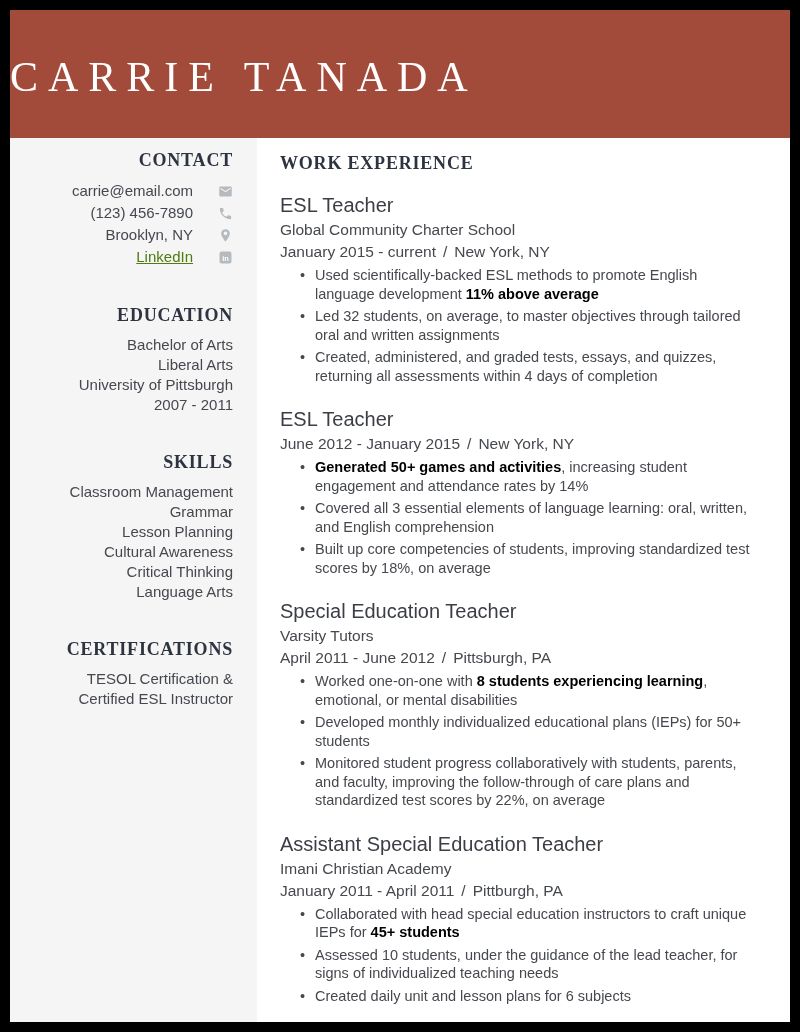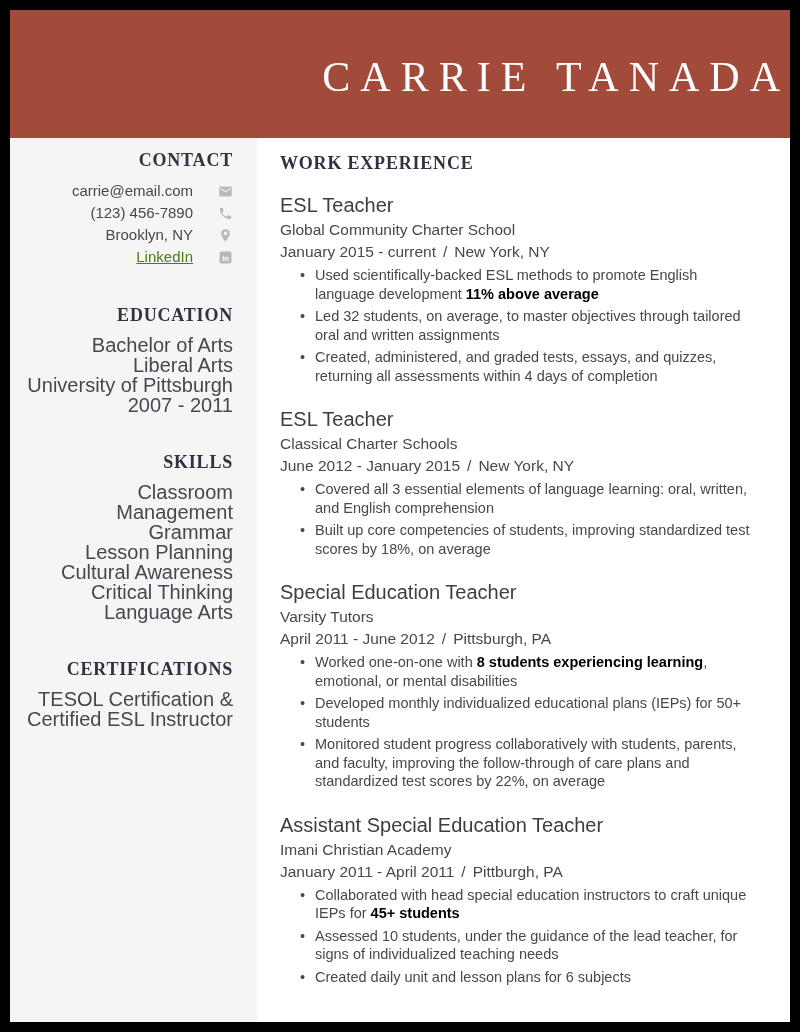--- a/index.html
+++ b/index.html
@@ -13,21 +13,21 @@
     display: flex; flex-direction: column;
     overflow: hidden;
   }
 
   
   .header {
     height: 128px; flex-shrink: 0;
     background: #a34b3a;
     color: #ffffff;
     display: flex; flex-direction: column;
-    align-items: flex-end; justify-content: center;
+    align-items: flex-start; justify-content: center;
     padding-top: 6px;
   }
   .name {
     font-family: "Liberation Serif", "DejaVu Serif", serif;
     font-size: 42px; font-weight: 400;
     letter-spacing: 10px;
     line-height: 1.1;
     white-space: nowrap;
   }
   .subtitle {
@@ -50,21 +50,21 @@
     color: #45484d;
   }
   .side-heading {
     font-family: "Liberation Serif", "DejaVu Serif", serif;
     font-size: 18px; font-weight: 700;
     letter-spacing: 0.8px;
     color: #2e3340;
     margin-bottom: 9px;
   }
   .side-section { margin-bottom: 37px; }
-  .side-line { font-size: 20px; line-height: 20px; }
+  .side-line { font-size: 15px; line-height: 20px; }
 
   .contact-row {
     display: flex; justify-content: flex-end; align-items: center;
     gap: 25px; line-height: 22px; font-size: 15px;
   }
   .contact-icon { width: 15px; height: 15px; flex-shrink: 0; display: inline-block; }
   .contact-icon svg { display: block; width: 100%; height: 100%; }
   a.link { color: #4d7c0f; text-decoration: underline; cursor: pointer; }
 
   
@@ -189,23 +189,23 @@
         <div class="job-dateline"><span>January 2015 - current</span><span class="sep">/</span><span>New York, NY</span></div>
         <ul>
           <li><span>Used scientifically-backed ESL methods to promote English language development </span><strong>11% above average</strong><span></span></li>
           <li><span>Led 32 students, on average, to master objectives through tailored oral and written assignments</span><strong></strong><span></span></li>
           <li><span>Created, administered, and graded tests, essays, and quizzes, returning all assessments within 4 days of completion</span><strong></strong><span></span></li>
         </ul>
       </div>
 
       <div class="job">
         <div class="job-title">ESL Teacher</div>
-        <div class="job-company">Classical Charter Schools</div>
         <div class="job-dateline"><span>June 2012 - January 2015</span><span class="sep">/</span><span>New York, NY</span></div>
         <ul>
+          <li><span></span><strong>Generated 50+ games and activities</strong><span>, increasing student engagement and attendance rates by 14%</span></li>
           <li><span>Covered all 3 essential elements of language learning: oral, written, and English comprehension</span><strong></strong><span></span></li>
           <li><span>Built up core competencies of students, improving standardized test scores by 18%, on average</span><strong></strong><span></span></li>
         </ul>
       </div>
 
       <div class="job">
         <div class="job-title">Special Education Teacher</div>
         <div class="job-company">Varsity Tutors</div>
         <div class="job-dateline"><span>April 2011 - June 2012</span><span class="sep">/</span><span>Pittsburgh, PA</span></div>
         <ul>

